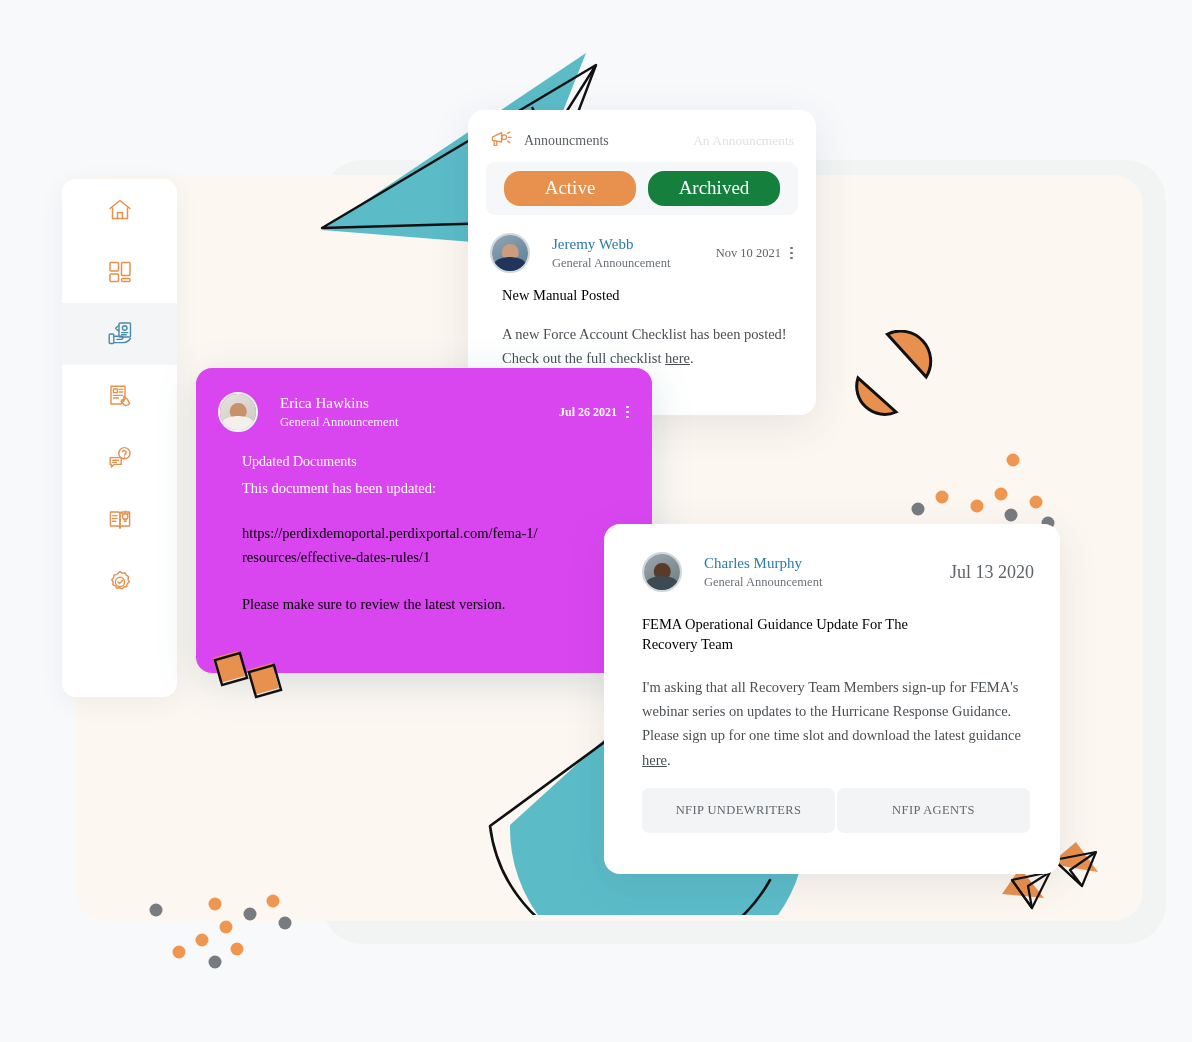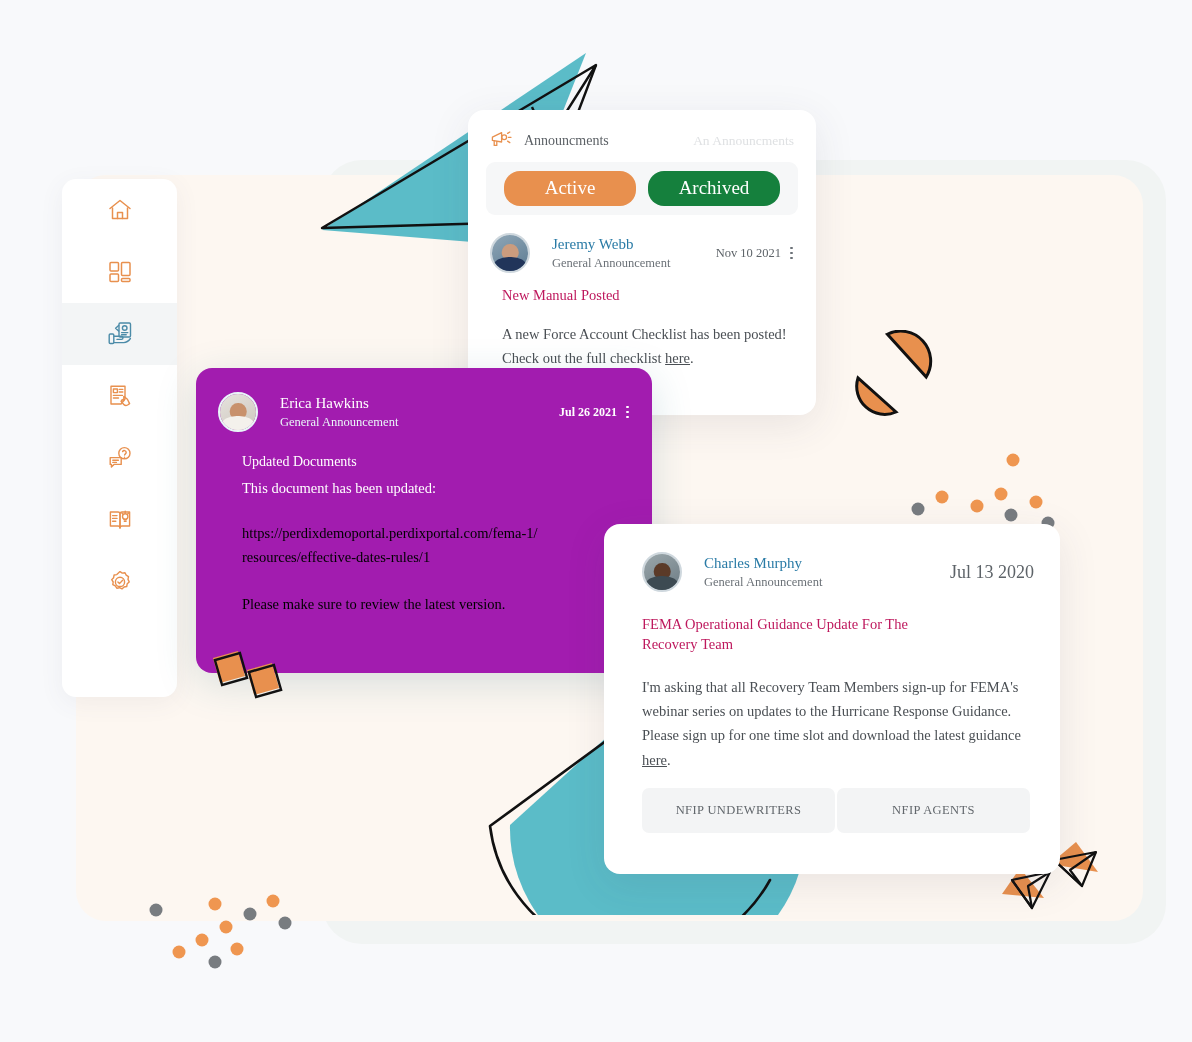--- a/index.html
+++ b/index.html
@@ -147,38 +147,38 @@
   }
   .kebab i {
     width: 2.5px; height: 2.5px;
     border-radius: 50%;
     background: #6b7177;
     display: block;
   }
   .post-body { padding: 14px 22px 0 34px; }
   .post-title {
     font-size: 14.5px;
-    color: #be185d;
+    color: #000000;
     margin-bottom: 18px;
   }
   .post-line {
     font-size: 14.5px;
     color: #4a4f54;
     line-height: 1.68;
   }
   .post-line a, .inline-link {
     color: #4a4f54;
     text-decoration: underline;
   }
 
   
   #card-erica {
     left: 196px; top: 368px;
     width: 456px; height: 305px;
-    background: #a21caf;
+    background: #d946ef;
     border-radius: 16px;
     z-index: 40;
     box-shadow: 0 10px 40px rgba(40,110,125,0.18);
   }
   #card-erica .post-head { padding-top: 24px; }
   #card-erica .post-author { color: #ffffff; font-size: 15px; }
   #card-erica .post-role   { color: #eaf7f9; }
   #card-erica .post-date   { color: #ffffff; font-weight: bold; font-size: 12px; }
   #card-erica .kebab i     { background: #ffffff; }
   #card-erica .post-title,

